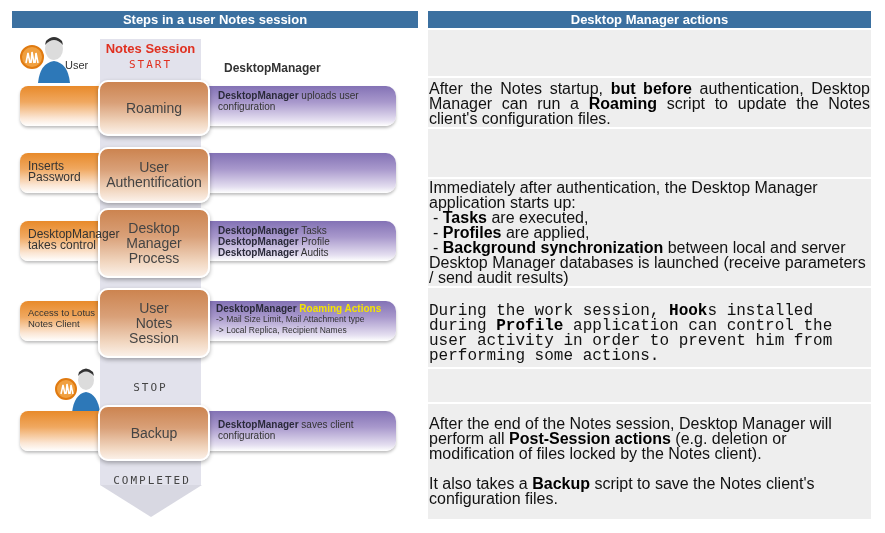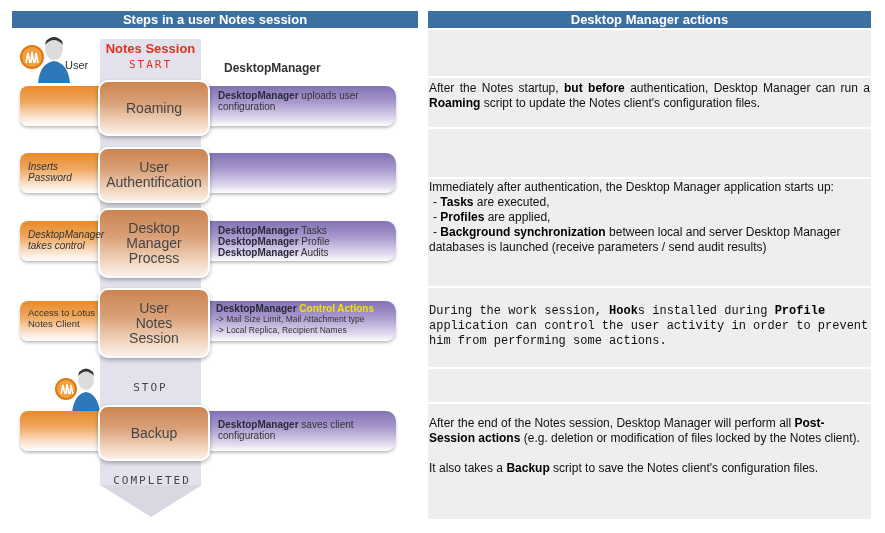--- a/index.html
+++ b/index.html
@@ -25,35 +25,35 @@
 
   .row { position:absolute; left:8px; width:376px; height:44px; }
   .orange-bar { position:absolute; left:0; top:2px; width:80px; height:40px; border-radius:8px 0 0 8px;
     background:linear-gradient(#e88a2a 0%, #f0a860 40%, #fbe6d4 80%, #ffffff 100%); box-shadow:0 2px 3px rgba(0,0,0,0.25); }
   .purple-bar { position:absolute; left:180px; top:2px; width:196px; height:40px; border-radius:0 10px 10px 0;
     background:linear-gradient(#8372b5 0%, #a898cc 40%, #e4def0 85%, #ffffff 100%); box-shadow:0 2px 3px rgba(0,0,0,0.25); }
   .center-box { position:absolute; left:78px; top:-4px; width:108px; height:52px; border-radius:10px; border:2px solid #fff;
     background:linear-gradient(#cc8450 0%, #d9a078 40%, #f2d8c2 80%, #fbf0e8 100%); box-shadow:0 2px 4px rgba(0,0,0,0.3);
     display:flex; align-items:center; justify-content:center; text-align:center; font-size:14px; color:#444; line-height:15px; }
   .center-box.tall { height:66px; top:-11px; }
-  .orange-text { position:absolute; left:8px; top:6px; width:70px; font-size:10px; font-style:italic; color:#333; line-height:11px; }
+  .orange-text { position:absolute; left:8px; top:6px; width:70px; font-size:12px; color:#333; line-height:11px; }
   .orange-text.bold { font-style:normal; font-weight:normal; font-size:9.5px; }
   .purple-text { position:absolute; left:198px; top:6px; width:176px; font-size:10px; color:#333; line-height:11px; }
   .purple-text b { color:#2a2a3a; }
   .yellow { color:#f5e400; font-weight:bold; }
   .small { font-size:8.5px; }
 
   .arrow { position:absolute; left:88px; top:474px; width:0; height:0; border-left:51px solid transparent; border-right:51px solid transparent; border-top:32px solid #d8d8e2; }
 
   .user-bottom { position:absolute; left:42px; top:356px; width:50px; height:46px; }
 
   
   .right { position:absolute; left:428px; top:11px; width:443px; height:510px; }
   .right .hdr { left:0; top:0; width:443px; }
-  .cell { position:absolute; left:0; width:443px; background:#eeeeee; font-size:12px; color:#111; line-height:15px; box-sizing:border-box; padding:0 1px; }
+  .cell { position:absolute; left:0; width:443px; background:#eeeeee; font-size:16px; color:#111; line-height:15px; box-sizing:border-box; padding:0 1px; }
   .cell b { color:#000; }
   .justify { text-align:justify; }
 </style>
 </head>
 <body>
 
 <div class="left">
   <div class="hdr">Steps in a user Notes session</div>
   <div class="col-bg"></div>
 
@@ -103,21 +103,21 @@
   </div>
 
   <div class="row" style="top:288px;">
     <div class="orange-bar"></div>
     <div class="purple-bar"></div>
     <div class="center-box tall">
       <span><span>User</span><br><span>Notes</span><br><span>Session</span></span>
     </div>
     <div class="orange-text bold" style="top:8px;">Access to Lotus Notes Client</div>
     <div class="purple-text" style="top:4px;left:196px;">
-      <div><b>DesktopManager</b> <span class="yellow">Control Actions</span></div>
+      <div><b>DesktopManager</b> <span class="yellow">Roaming Actions</span></div>
       <div class="small">-&gt; Mail Size Limit, Mail Attachment type</div>
       <div class="small">-&gt; Local Replica, Recipient Names</div>
     </div>
   </div>
 
   <svg class="user-bottom" viewBox="0 0 50 46">
     <circle cx="12" cy="22" r="10" fill="#f0a040" stroke="#e07a10" stroke-width="2"></circle>
     <path d="M7 27 L9 18 L11 27 M12 27 L13 17 L15 27 M16 27 L17 18 L19 27" stroke="#fff" stroke-width="1.5" fill="none"></path>
     <ellipse cx="32" cy="13" rx="8" ry="10" fill="#dcdcdc"></ellipse>
     <path d="M24 9 Q32 0 40 9 L39 5 Q32 -2 25 5 Z" fill="#333"></path>

